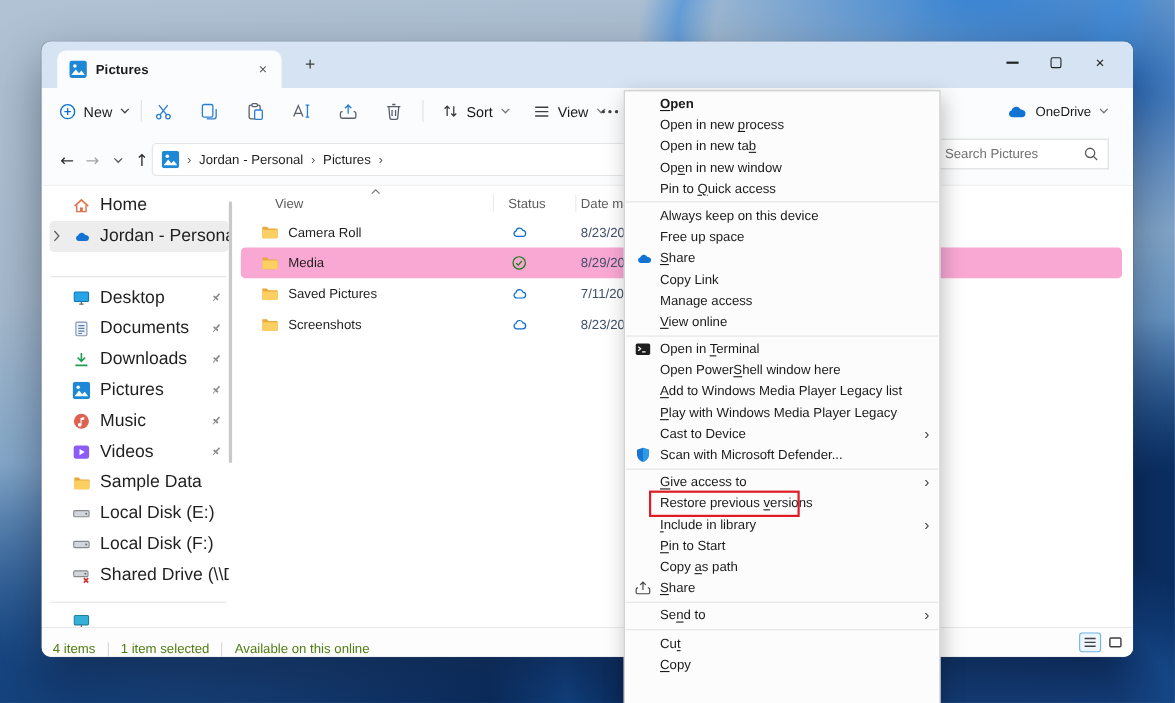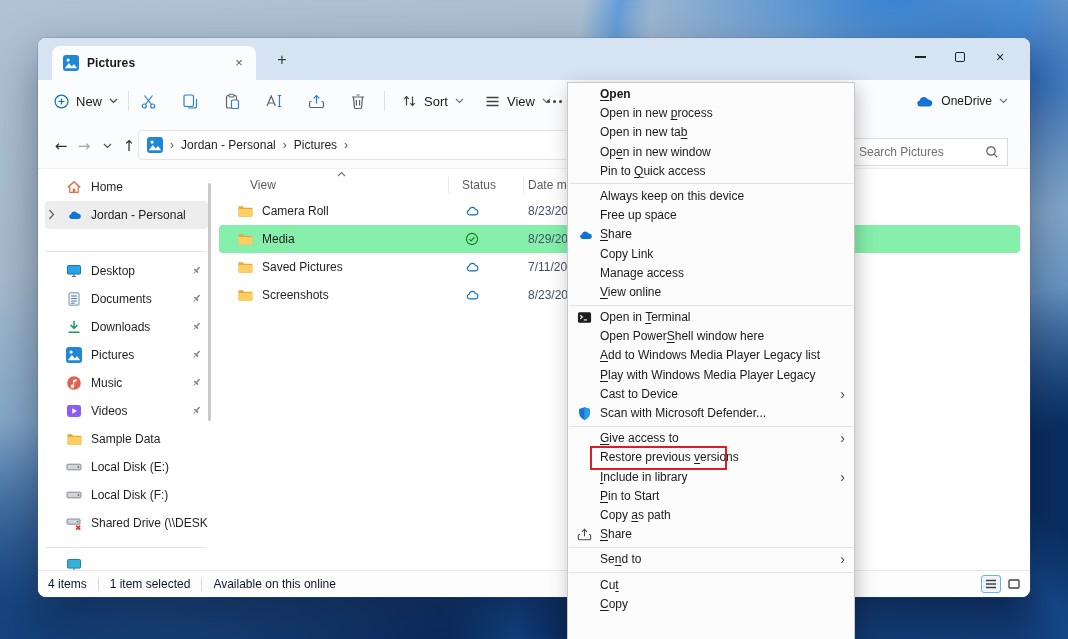--- a/index.html
+++ b/index.html
@@ -43,56 +43,56 @@
   .dots { display:flex; gap:3px; }
   .dots i { width:3px; height:3px; border-radius:50%; background:#3f3f3f; }
 
   
   .addressrow { position:absolute; left:0; top:84px; right:0; height:46px; background:#fbfcfe; }
   .nav-btn { position:absolute; top:13px; width:22px; height:22px; border:none; background:transparent;
     font-family:"DejaVu Sans",sans-serif; font-size:15px; display:flex; align-items:center; justify-content:center; }
   .breadcrumb { position:absolute; left:100px; top:8px; width:712px; height:30px; background:#fff;
     border:1px solid #e5e5e5; border-radius:4px; display:flex; align-items:center; padding:0 8px; gap:7px; font-size:12px; color:#1f1f1f; }
   .crumb-sep { color:#5a5a5a; font-size:12px; }
-  .searchbox { position:absolute; right:22px; top:16px; width:160px; height:28px; border:1px solid #dcdcdc; border-radius:0; background:#fff; }
+  .searchbox { position:absolute; right:22px; top:4px; width:160px; height:28px; border:1px solid #dcdcdc; border-radius:0; background:#fff; }
   .searchbox input { position:absolute; left:0; top:0; width:100%; height:100%; border:none; outline:none; background:transparent;
     padding:0 28px 0 10px; font-size:12px; color:#333; font-family:"Liberation Sans",sans-serif; }
   .searchbox input::placeholder { color:#707070; }
   .searchbox .mag { position:absolute; right:8px; top:6px; }
 
   
   .content { position:absolute; left:0; top:130px; right:0; height:402px; background:#fff; border-top:1px solid #f0f0f0; }
   .sidebar { position:absolute; left:0; top:0; width:177px; height:100%; padding-top:4px; }
-  .side-item { position:relative; height:28px; margin:0 7px; border-radius:4px; display:flex; align-items:center; padding-left:21px; gap:9px; font-size:12px; color:#1f1f1f; white-space:nowrap; overflow:hidden; }
+  .side-item { position:relative; height:28px; margin:0 7px; border-radius:4px; display:flex; align-items:center; padding-left:21px; gap:9px; font-size:16px; color:#1f1f1f; white-space:nowrap; overflow:hidden; }
   .side-item.selected { background:#ededed; }
   .side-item .s-icon { width:16px; height:16px; flex:0 0 16px; }
   .side-item .s-chev { position:absolute; left:3px; top:8px; }
   .side-item .s-pin { position:absolute; right:6px; top:8px; }
   .side-sep-a { height:28px; position:relative; }
   .side-sep-a::after { content:""; position:absolute; left:8px; right:9px; top:22px; height:1px; background:#e5e5e5; }
   .side-sep-b { height:20px; position:relative; }
   .side-sep-b::after { content:""; position:absolute; left:8px; right:9px; top:10px; height:1px; background:#e5e5e5; }
   .side-partial { height:15px; margin:0 7px; padding-left:21px; overflow:hidden; }
   .side-scroll { position:absolute; right:4px; top:14px; width:3px; height:238px; background:#c9c9c9; border-radius:2px; }
 
   .filearea { position:absolute; left:177px; top:0; right:0; height:100%; }
   .col-head { position:absolute; top:4px; height:24px; font-size:12px; color:#5c5c5c; display:flex; align-items:center; }
   .col-div { position:absolute; top:8px; width:1px; height:16px; background:#e9e9e9; }
   .sort-chev { position:absolute; left:122px; top:2px; }
   .rows { position:absolute; left:0; top:28px; right:10px; }
   .frow { position:relative; height:28px; margin-left:4px; border-radius:4px; display:flex; align-items:center; font-size:12px; color:#1f1f1f; }
-  .frow.selected { background:#86efac; }
+  .frow.selected { background:#f9a8d4; }
   .frow .f-icon { position:absolute; left:18px; top:6px; width:16px; height:16px; }
   .frow .f-name { position:absolute; left:43px; }
   .frow .f-status { position:absolute; left:245px; top:6px; width:16px; height:16px; }
   .frow .f-date { position:absolute; left:309px; color:#40506a; white-space:nowrap; }
 
   
   .statusbar { position:absolute; left:0; bottom:0; right:0; height:27px; background:#fdfdfd; border-top:1px solid #e8e8e8; border-radius:0 0 8px 8px; }
-  .sb-left { position:absolute; left:10px; top:0; height:100%; display:flex; align-items:center; gap:11px; font-size:12px; color:#0f172a; }
+  .sb-left { position:absolute; left:10px; top:0; height:100%; display:flex; align-items:flex-end; gap:11px; font-size:12px; color:#4d7c0f; }
   .sb-div { width:1px; height:13px; background:#d8d8d8; }
   .sb-right { position:absolute; right:6px; top:4px; display:flex; gap:3px; }
   .sb-toggle { width:20px; height:18px; border:1px solid transparent; background:transparent; border-radius:3px; display:flex; align-items:center; justify-content:center; }
   .sb-toggle.active { border-color:#6cb2e8; background:#eef6fd; }
 
   
   .context-menu { position:absolute; left:567px; top:82px; width:288px; height:561px; background:#fcfcfc;
     border:1px solid #c8c8c8; box-shadow:2px 6px 18px rgba(0,0,0,.25); padding-top:2px; z-index:50; }
   .menu-item { position:relative; height:19.2px; line-height:19.2px; font-size:12px; color:#1a1a1a; padding:0 24px 0 32px; white-space:nowrap; }
   .menu-item.bold { font-weight:bold; }

